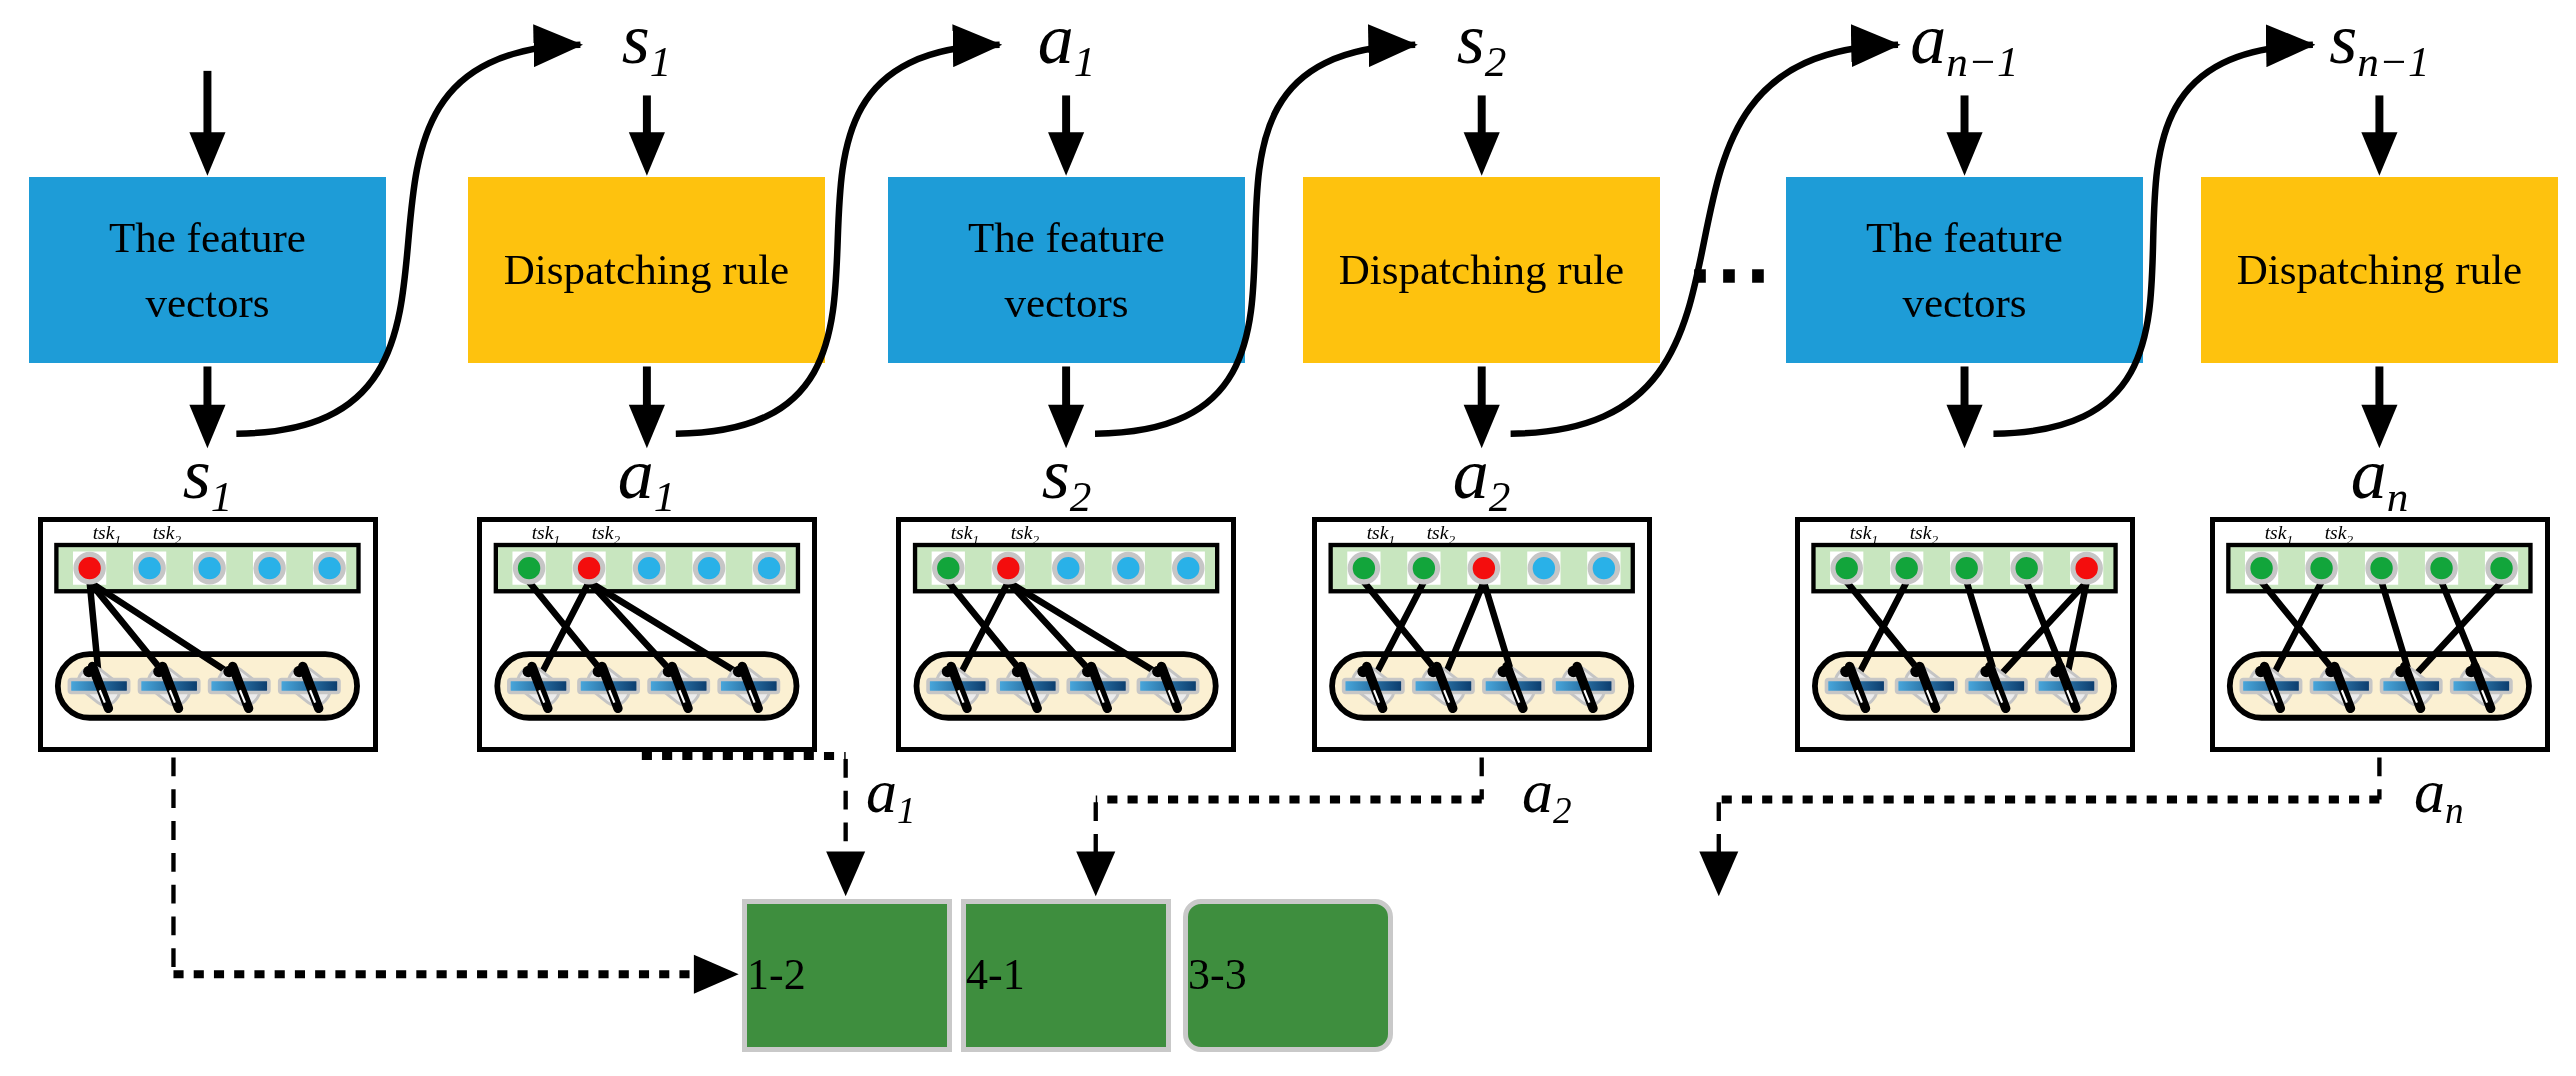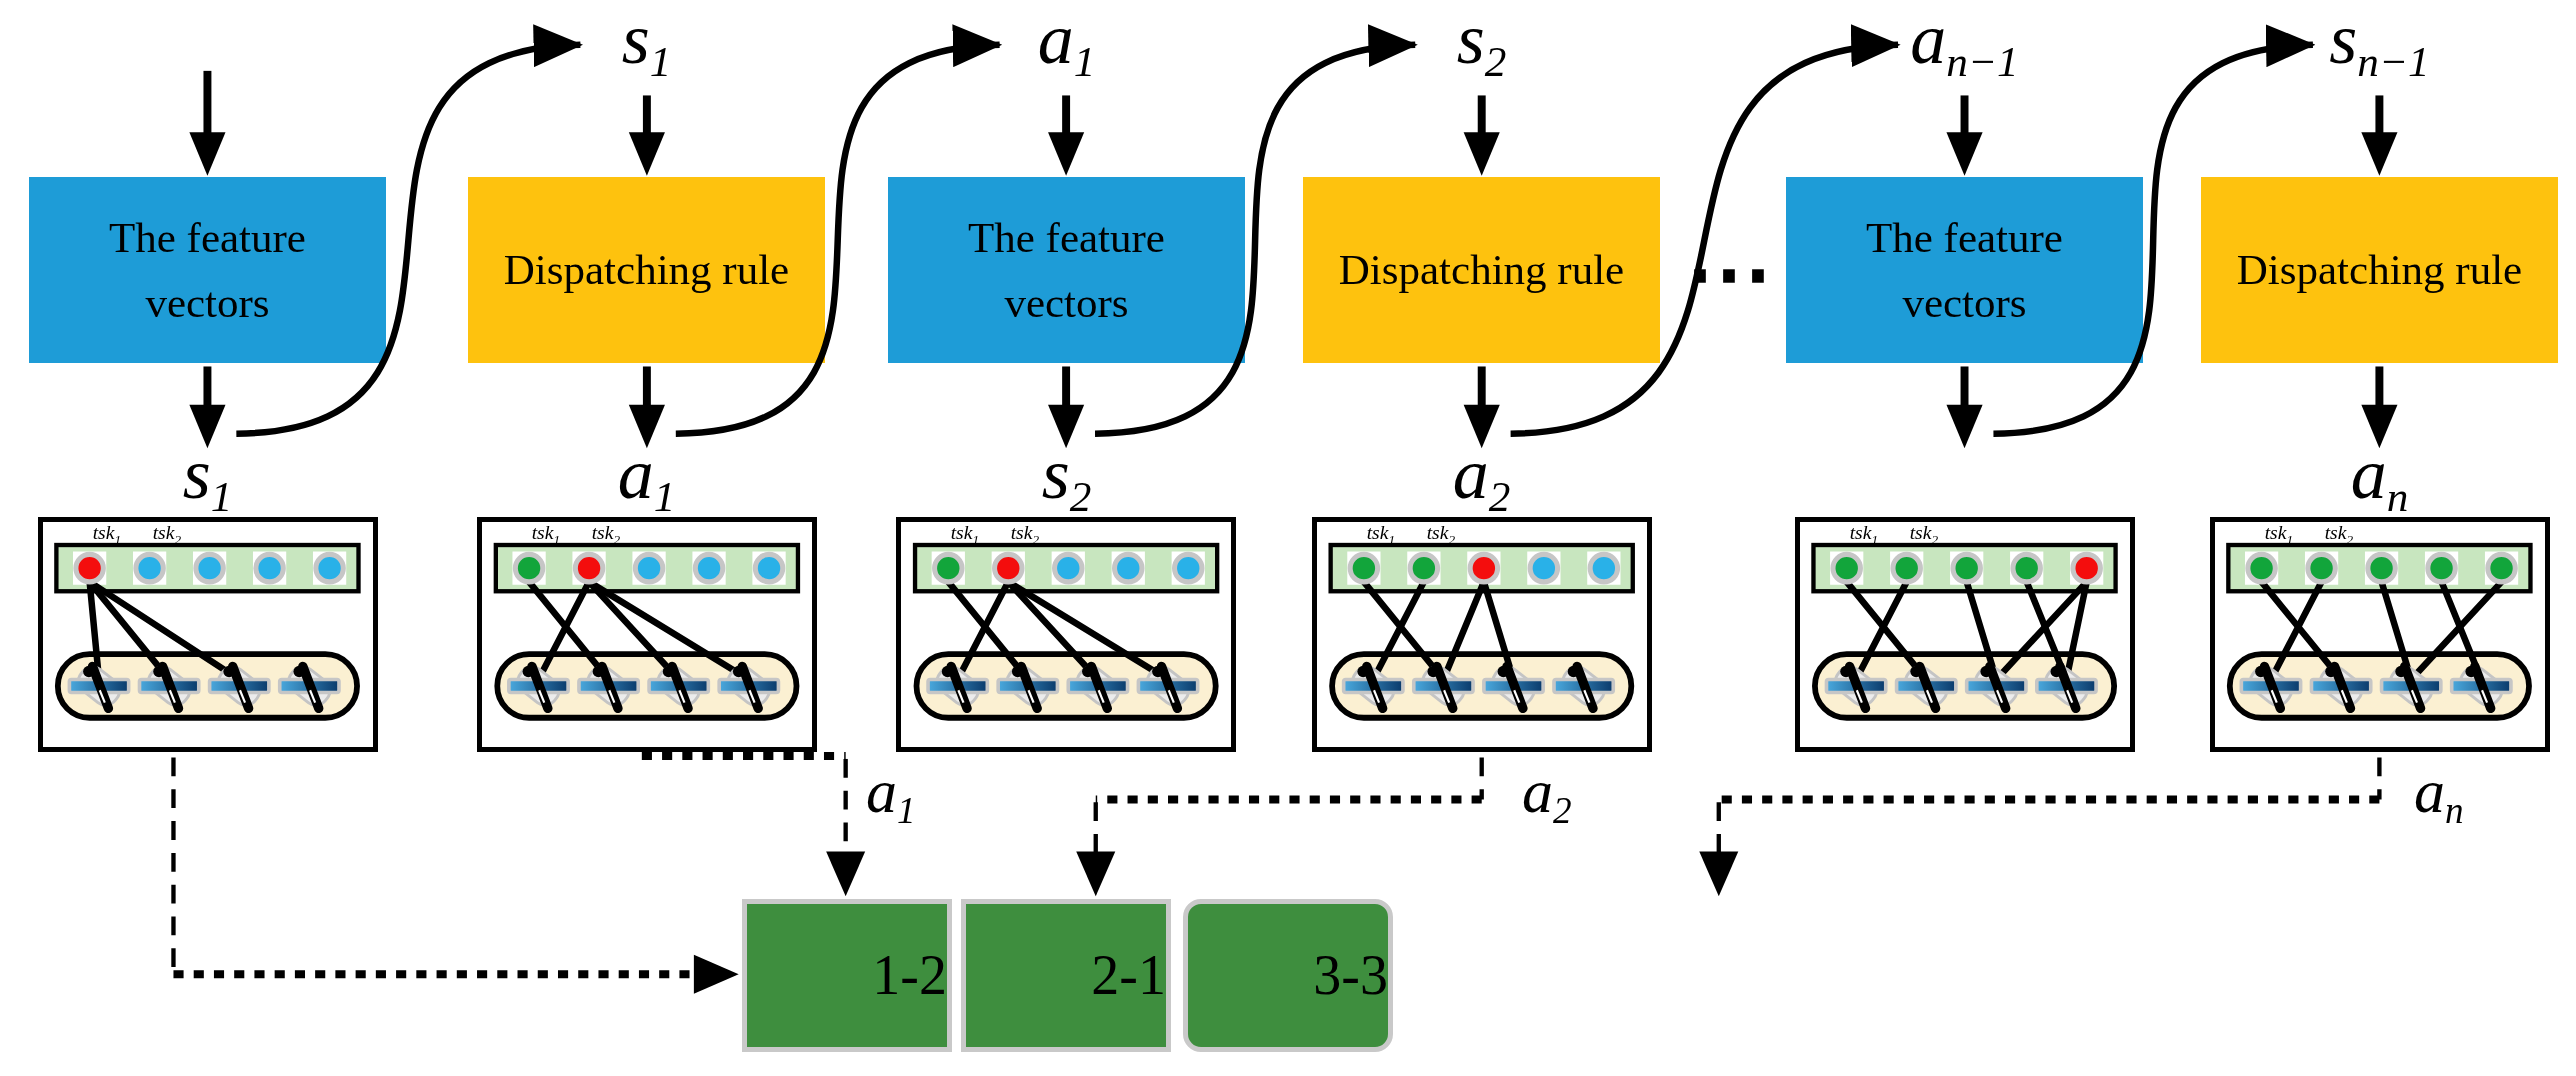--- a/index.html
+++ b/index.html
@@ -19,21 +19,21 @@
   .blabel{top:438px;width:217px;}
   .alabel{width:159px;text-align:left;font-size:62px;}
 
   .sbox{position:absolute;top:517px;width:340px;height:235px;background:#ffffff;
         border:5.8px solid #000;box-sizing:border-box;z-index:1;}
   .tsk{position:absolute;top:1.4px;width:51px;z-index:2;font-style:italic;font-size:19.5px;
        text-align:right;line-height:1;}
   .tsk sub{font-size:0.68em;vertical-align:-0.35em;line-height:0;}
 
   .gbox{position:absolute;top:899px;width:210px;height:153px;box-sizing:border-box;
-        border:5px solid #c9c9c9;z-index:1;font-size:56px;text-align:right;
+        border:5px solid #c9c9c9;z-index:1;font-size:44px;text-align:left;
         line-height:142px;}
 
   .ellipsis{position:absolute;left:1671px;top:230px;width:116px;z-index:2;
             font-size:87px;font-weight:bold;text-align:center;line-height:1;}
 </style>
 </head>
 <body>
 
 <div id="page">
 
@@ -280,16 +280,16 @@
   <div class="sbox" style="left:2210px">
     <div class="tsk" style="left:27px"><i>tsk</i><sub>1</sub></div>
     <div class="tsk" style="left:87px"><i>tsk</i><sub>2</sub></div>
   </div>
 
   <div class="mlabel alabel" style="left:866px;top:760px"><i>a</i><sub>1</sub></div>
   <div class="mlabel alabel" style="left:1522px;top:760px"><i>a</i><sub>2</sub></div>
   <div class="mlabel alabel" style="left:2414px;top:760px"><i>a</i><sub>n</sub></div>
 
   <div class="gbox" style="left: 742px; background: rgb(62, 142, 62); border-color: rgb(201, 201, 201);">1-2</div>
-  <div class="gbox" style="left: 961px; background: rgb(62, 142, 62); border-color: rgb(201, 201, 201);">2-1</div>
+  <div class="gbox" style="left: 961px; background: rgb(62, 142, 62); border-color: rgb(201, 201, 201);">4-1</div>
   <div class="gbox" style="left: 1183px; background: rgb(62, 142, 62); border-color: rgb(201, 201, 201); border-radius: 18px;">3-3</div>
 </div>
 
 
 </body></html>

